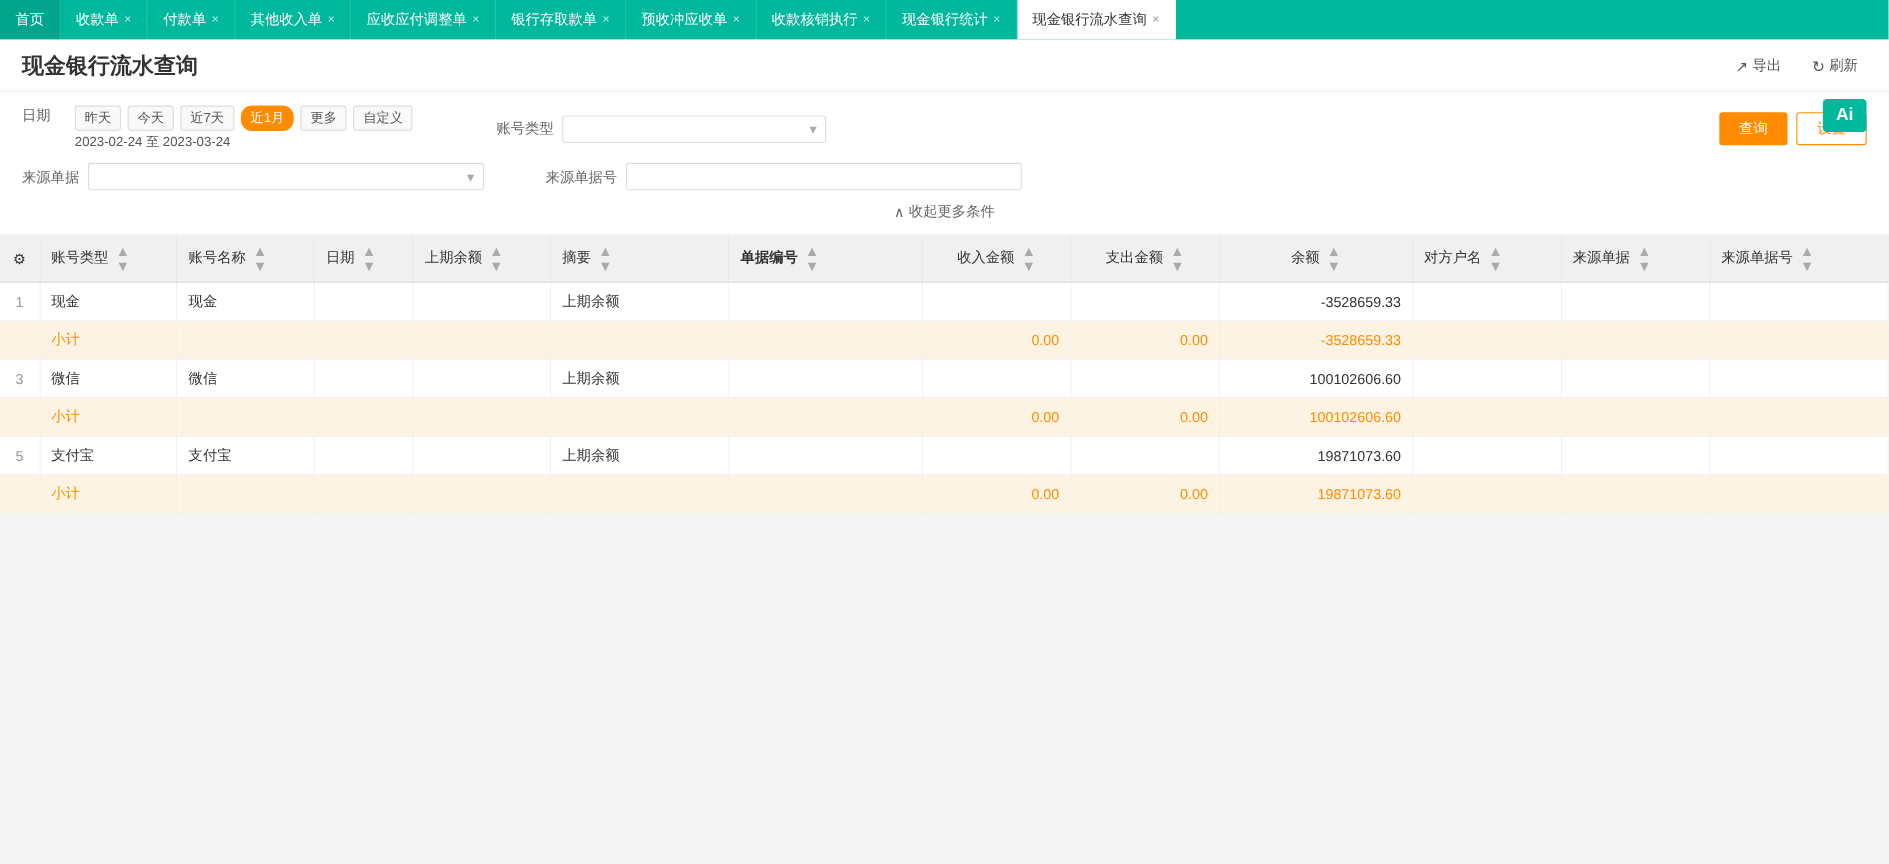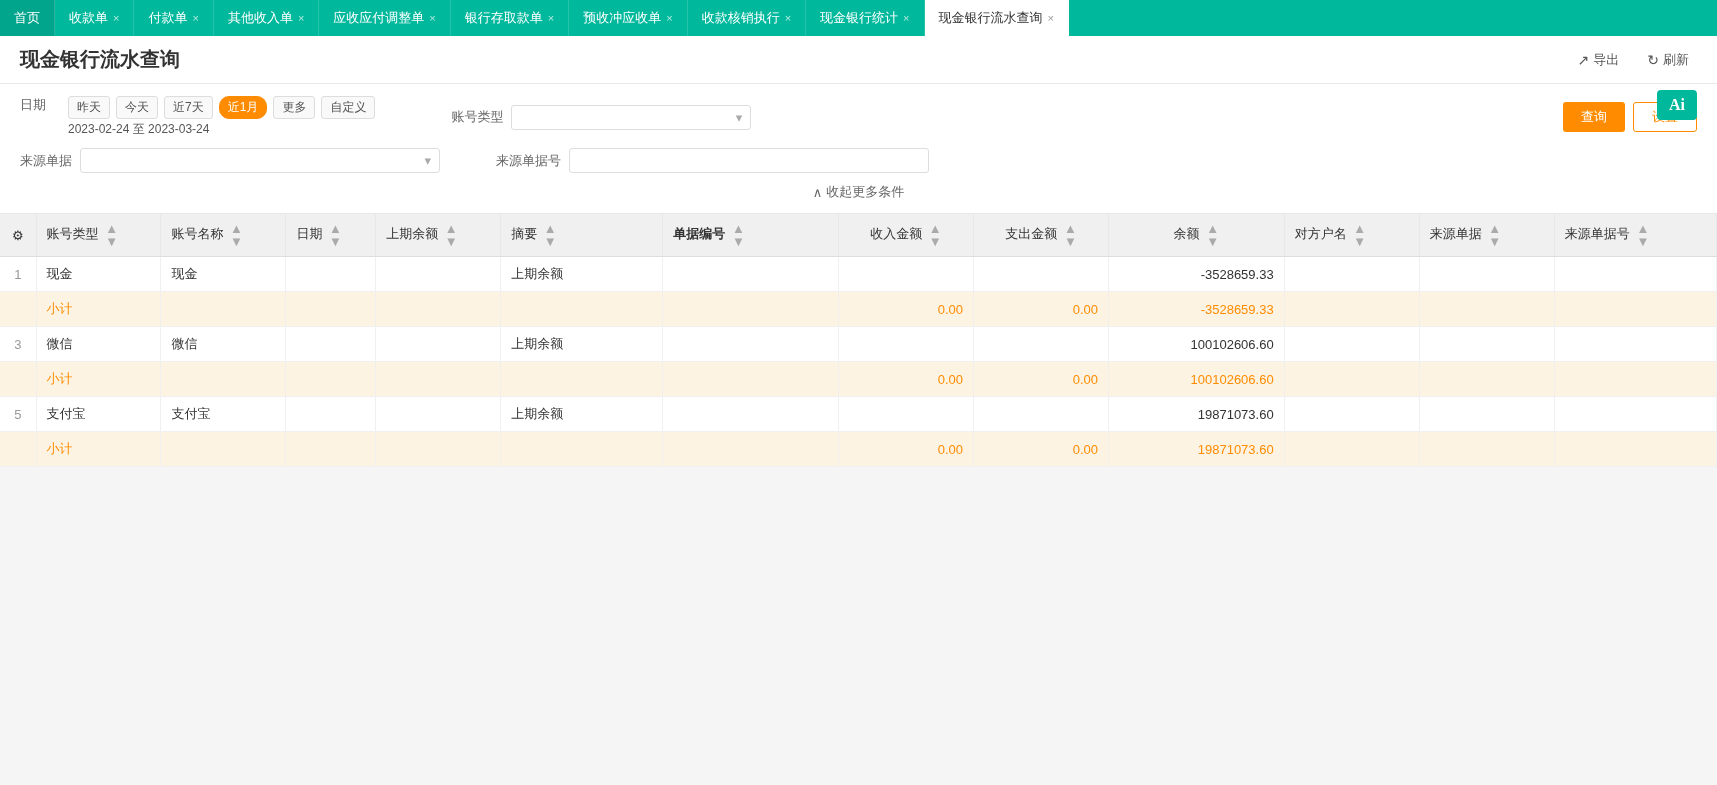--- a/index.html
+++ b/index.html
@@ -213,21 +213,20 @@
       right: 20px;
       top: 90px;
       background: #00b89c;
       color: #fff;
       border-radius: 4px;
       padding: 6px 12px;
       font-size: 16px;
       font-weight: bold;
       cursor: pointer;
       z-index: 100;
-      font-family: Liberation Serif, serif;
     }
   </style>
 </head>
 <body>
 
 <div class="top-nav">
   <div class="nav-item home">
     <span>首页</span>
   </div>
   <div class="nav-item">

